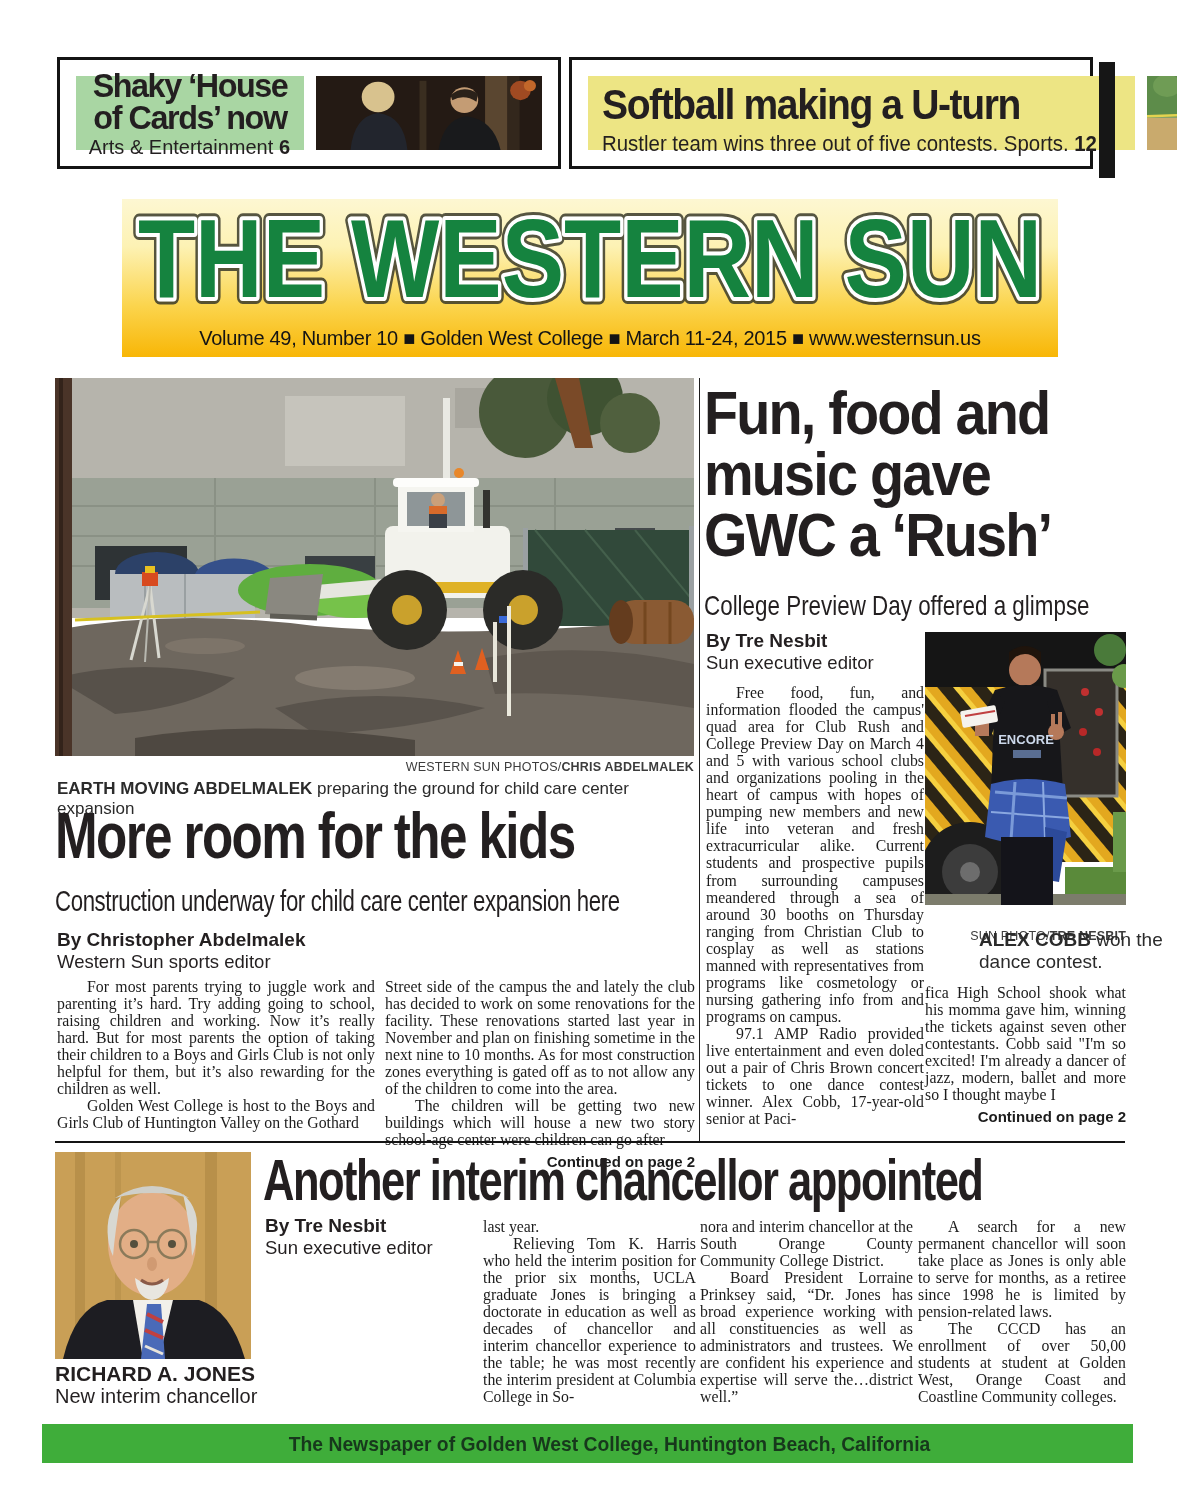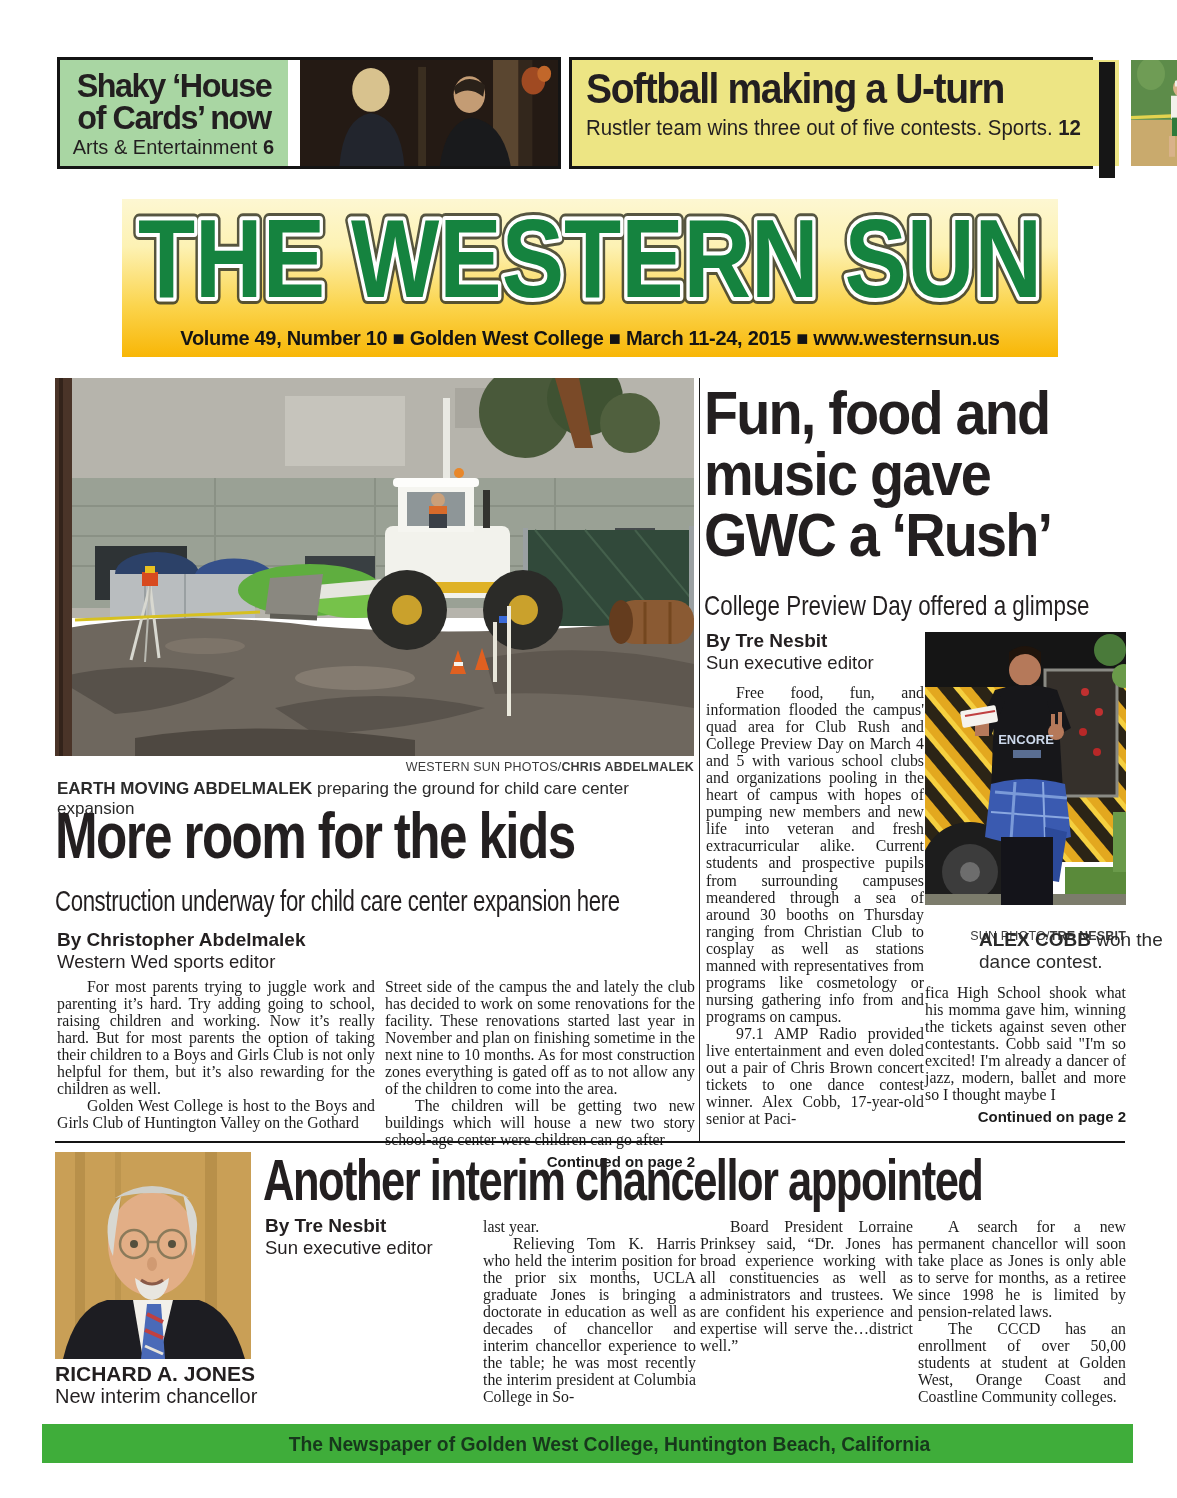--- a/index.html
+++ b/index.html
@@ -1,35 +1,35 @@
 <!DOCTYPE html>
 <html><head>
 <meta charset="utf-8">
 <style>
   * { margin:0; padding:0; box-sizing:border-box; }
   html,body { width:1177px; height:1498px; background:#ffffff; position:relative;
     font-family:"Liberation Sans", sans-serif; color:#231f20; }
   .abs { position:absolute; }
 
   
-  .banner { border:3px solid #141414; background:#fff; display:flex; padding:0; gap:12px; }
+  .banner { border:3px solid #141414; background:#fff; display:flex; padding:16px; gap:12px; }
   .banner-green { background:#a9d6a3; width:228px; padding:6px 8px 4px 8px; display:flex; flex-direction:column; justify-content:center; }
   .banner-green .btitle { font-weight:bold; font-size:34px; line-height:0.95; letter-spacing:-1.5px; text-align:center; transform:scaleX(.95); transform-origin:center; }
   .banner-green .bkicker { font-size:20px; text-align:right; margin-top:3px; padding-right:6px; }
   .banner-yellow { background:#ede584; flex:1; padding:8px 12px 4px 14px; }
   .banner-yellow .btitle { font-weight:bold; font-size:42px; line-height:1.0; letter-spacing:-1.5px; transform:scaleX(.93); transform-origin:left; white-space:nowrap; }
   .banner-yellow .bsub { font-size:21.5px; margin-top:6px; transform:scaleX(.95); transform-origin:left; white-space:nowrap; }
   .banner-photo { flex:1; overflow:hidden; }
 
   
   #masthead { left:122px; top:199px; width:936px; height:158px;
     background:linear-gradient(180deg,#fdf7d2 0%,#fdf2b4 30%,#fbd44c 68%,#f8b606 100%);
     text-align:center; }
   #masthead-info { position:absolute; bottom:7px; width:100%; text-align:center;
-    font-weight:bold; font-size:20px; letter-spacing:-0.3px; color:#141414; }
+    font-weight:normal; font-size:20px; letter-spacing:-0.3px; color:#141414; }
 
   
   .headline { font-weight:bold; color:#231f20; white-space:nowrap; transform-origin:left top; }
   .subhead  { color:#231f20; white-space:nowrap; transform-origin:left top; }
   .byline b   { display:block; font-size:19px; }
   .byline span{ display:block; font-size:18.5px; }
 
   
   .serif { font-family:"Liberation Serif", serif; font-size:15.8px; line-height:1.08;
     text-align:justify; color:#1c1c1c; }
@@ -190,21 +190,21 @@
 </div>
 
 <div class="abs credit" style="left:380px; top:760px; width:314px;"><span>WESTERN SUN PHOTOS/</span><b>CHRIS ABDELMALEK</b></div>
 <div class="abs" style="left:57px; top:779px; width:636px; font-size:17px; color:#2b2b2b;"><span class="caption-lead">EARTH MOVING ABDELMALEK</span><span> preparing the ground for child care center expansion</span></div>
 
 <div class="abs headline" style="left:55px; top:799px; font-size:64px; letter-spacing:-2px; transform:scaleX(.8);">More room for the kids</div>
 <div class="abs subhead" style="left:55px; top:884px; font-size:30px; letter-spacing:-0.5px; transform:scaleX(.74);">Construction underway for child care center expansion here</div>
 
 <div class="abs byline" style="left:57px; top:929px;">
   <b>By Christopher Abdelmalek</b>
-  <span>Western Wed sports editor</span>
+  <span>Western Sun sports editor</span>
 </div>
 
 <div class="abs serif" style="left:57px; top:978px; width:318px;">
   <p class="ind">For most parents trying to juggle work and parenting it’s hard. Try adding going to school, raising children and working. Now it’s really hard. But for most parents the option of taking their children to a Boys and Girls Club is not only helpful for them, but it’s also rewarding for the children as well.</p>
   <p class="ind">Golden West College is host to the Boys and Girls Club of Huntington Valley on the Gothard</p>
 </div>
 <div class="abs serif" style="left:385px; top:978px; width:310px;">
   <p>Street side of the campus the and lately the club has decided to work on some renovations for the facility. These renovations started last year in November and plan on finishing sometime in the next nine to 10 months. As for most construction zones everything is gated off as to not allow any of the children to come into the area.</p>
   <p class="ind">The children will be getting two new buildings which will house a new two story school-age center were children can go after</p>
   <div class="continued">Continued on page 2</div>
@@ -321,20 +321,21 @@
   <div class="byline">
     <b>By Tre Nesbit</b>
     <span>Sun executive editor</span>
   </div>
 </div>
 <div class="abs serif" style="left:483px; top:1218px; width:213px;">
   <p>last year.</p>
   <p class="ind">Relieving Tom K. Harris who held the interim position for the prior six months, UCLA graduate Jones is bringing a doctorate in education as well as decades of chancellor and interim chancellor experience to the table; he was most recently the interim president at Columbia College in So-</p>
 </div>
 <div class="abs serif" style="left:700px; top:1218px; width:213px;">
+  <p>nora and interim chancellor at the South Orange County Community College District.</p>
   <p class="ind">Board President Lorraine Prinksey said, “Dr. Jones has broad experience working with all constituencies as well as administrators and trustees. We are confident his experience and expertise will serve the…district well.”</p>
 </div>
 <div class="abs serif" style="left:918px; top:1218px; width:208px;">
   <p class="ind">A search for a new permanent chancellor will soon take place as Jones is only able to serve for months, as a retiree since 1998 he is limited by pension-related laws.</p>
   <p class="ind">The CCCD has an enrollment of over 50,00 students at student at Golden West, Orange Coast and Coastline Community colleges.</p>
 </div>
 
 <div class="abs" id="footer">
   <div>The Newspaper of Golden West College, Huntington Beach, California</div>
 </div>

